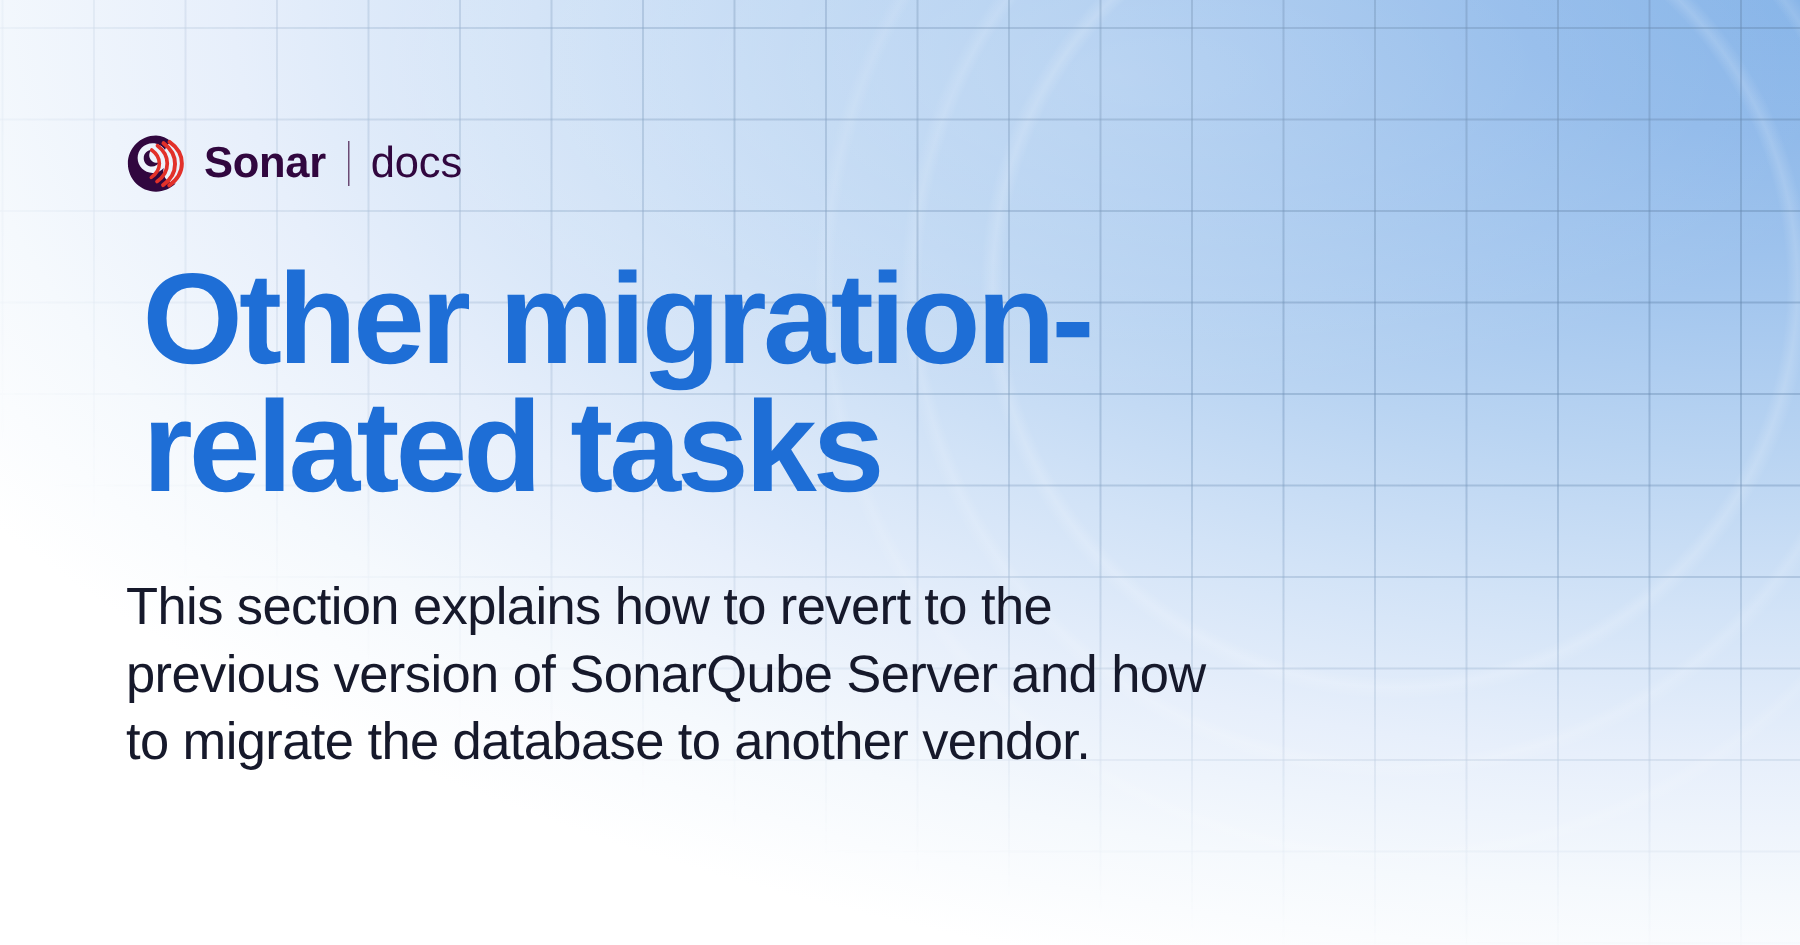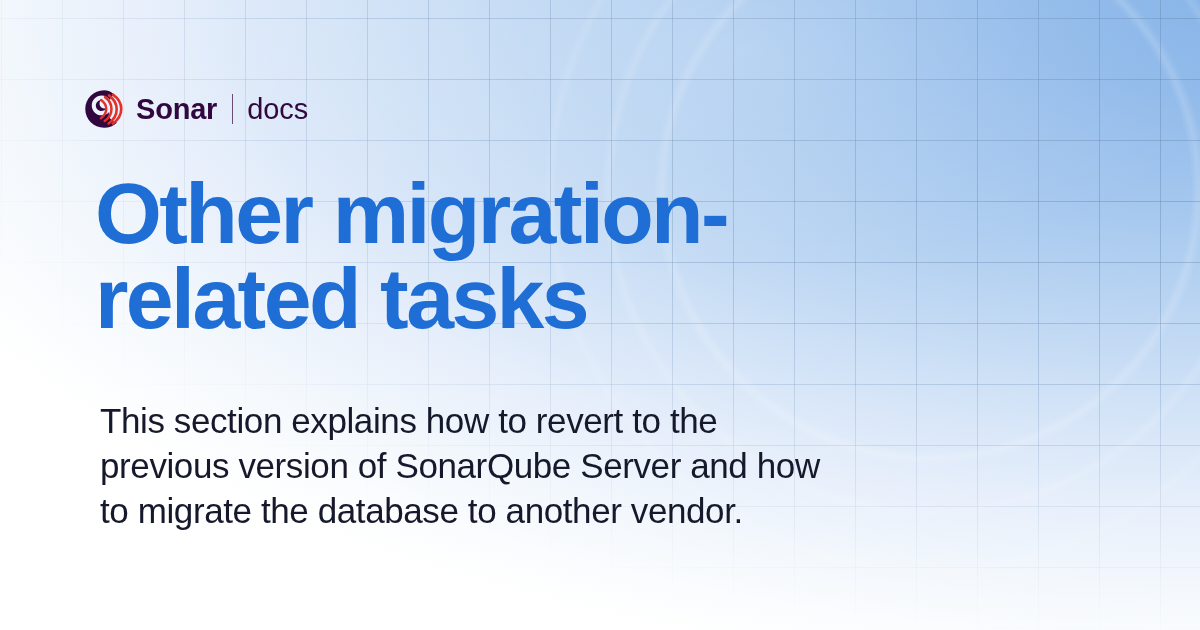--- a/index.html
+++ b/index.html
@@ -162,21 +162,21 @@
     color: #1e6ed6;
     white-space: pre-line;
   }
 
   
   .deck {
     position: absolute;
     left: 0;
     top: 383px;
     width: 740px;
-    margin: 16px;
+    margin: 0;
     font-size: 35px;
     font-weight: 400;
     line-height: 1.28;
     letter-spacing: -0.4px;
     color: #16192b;
   }
 </style>
 </head>
 <body>
 

